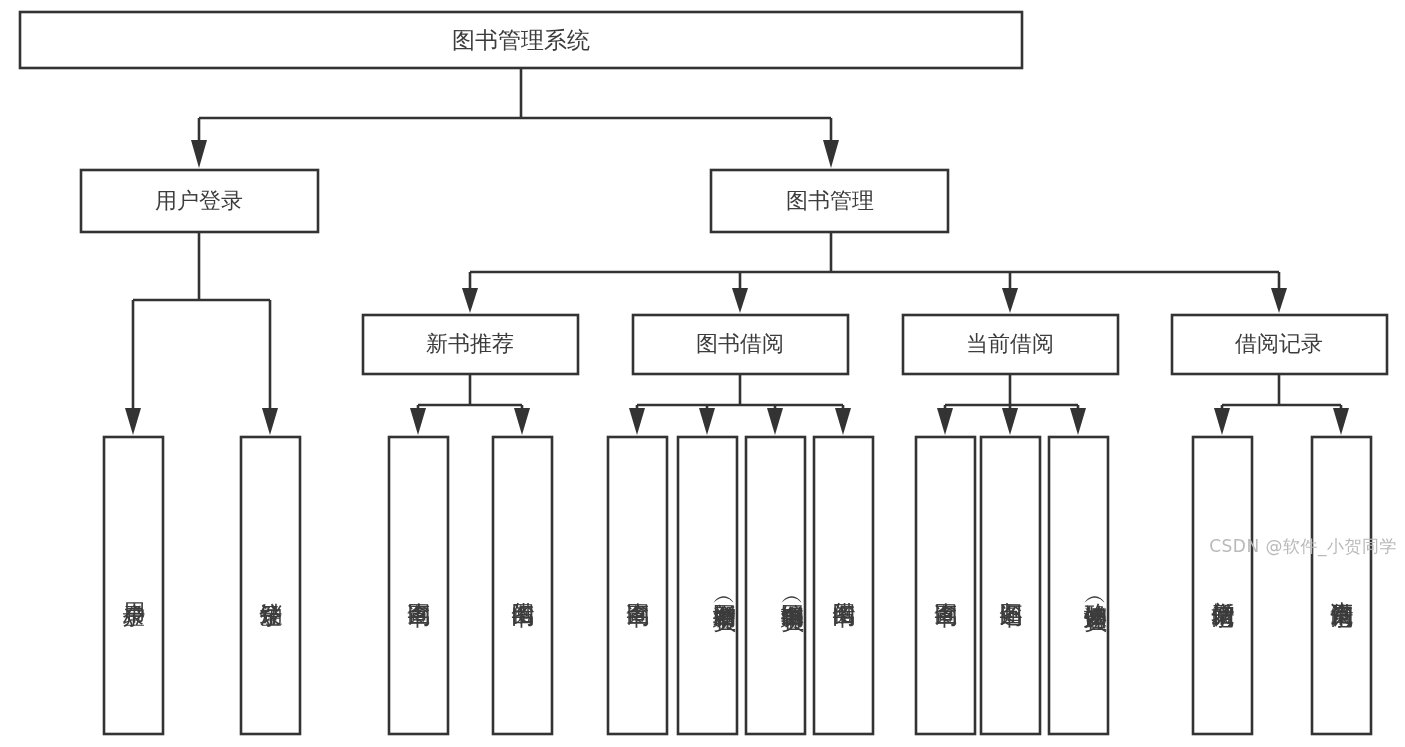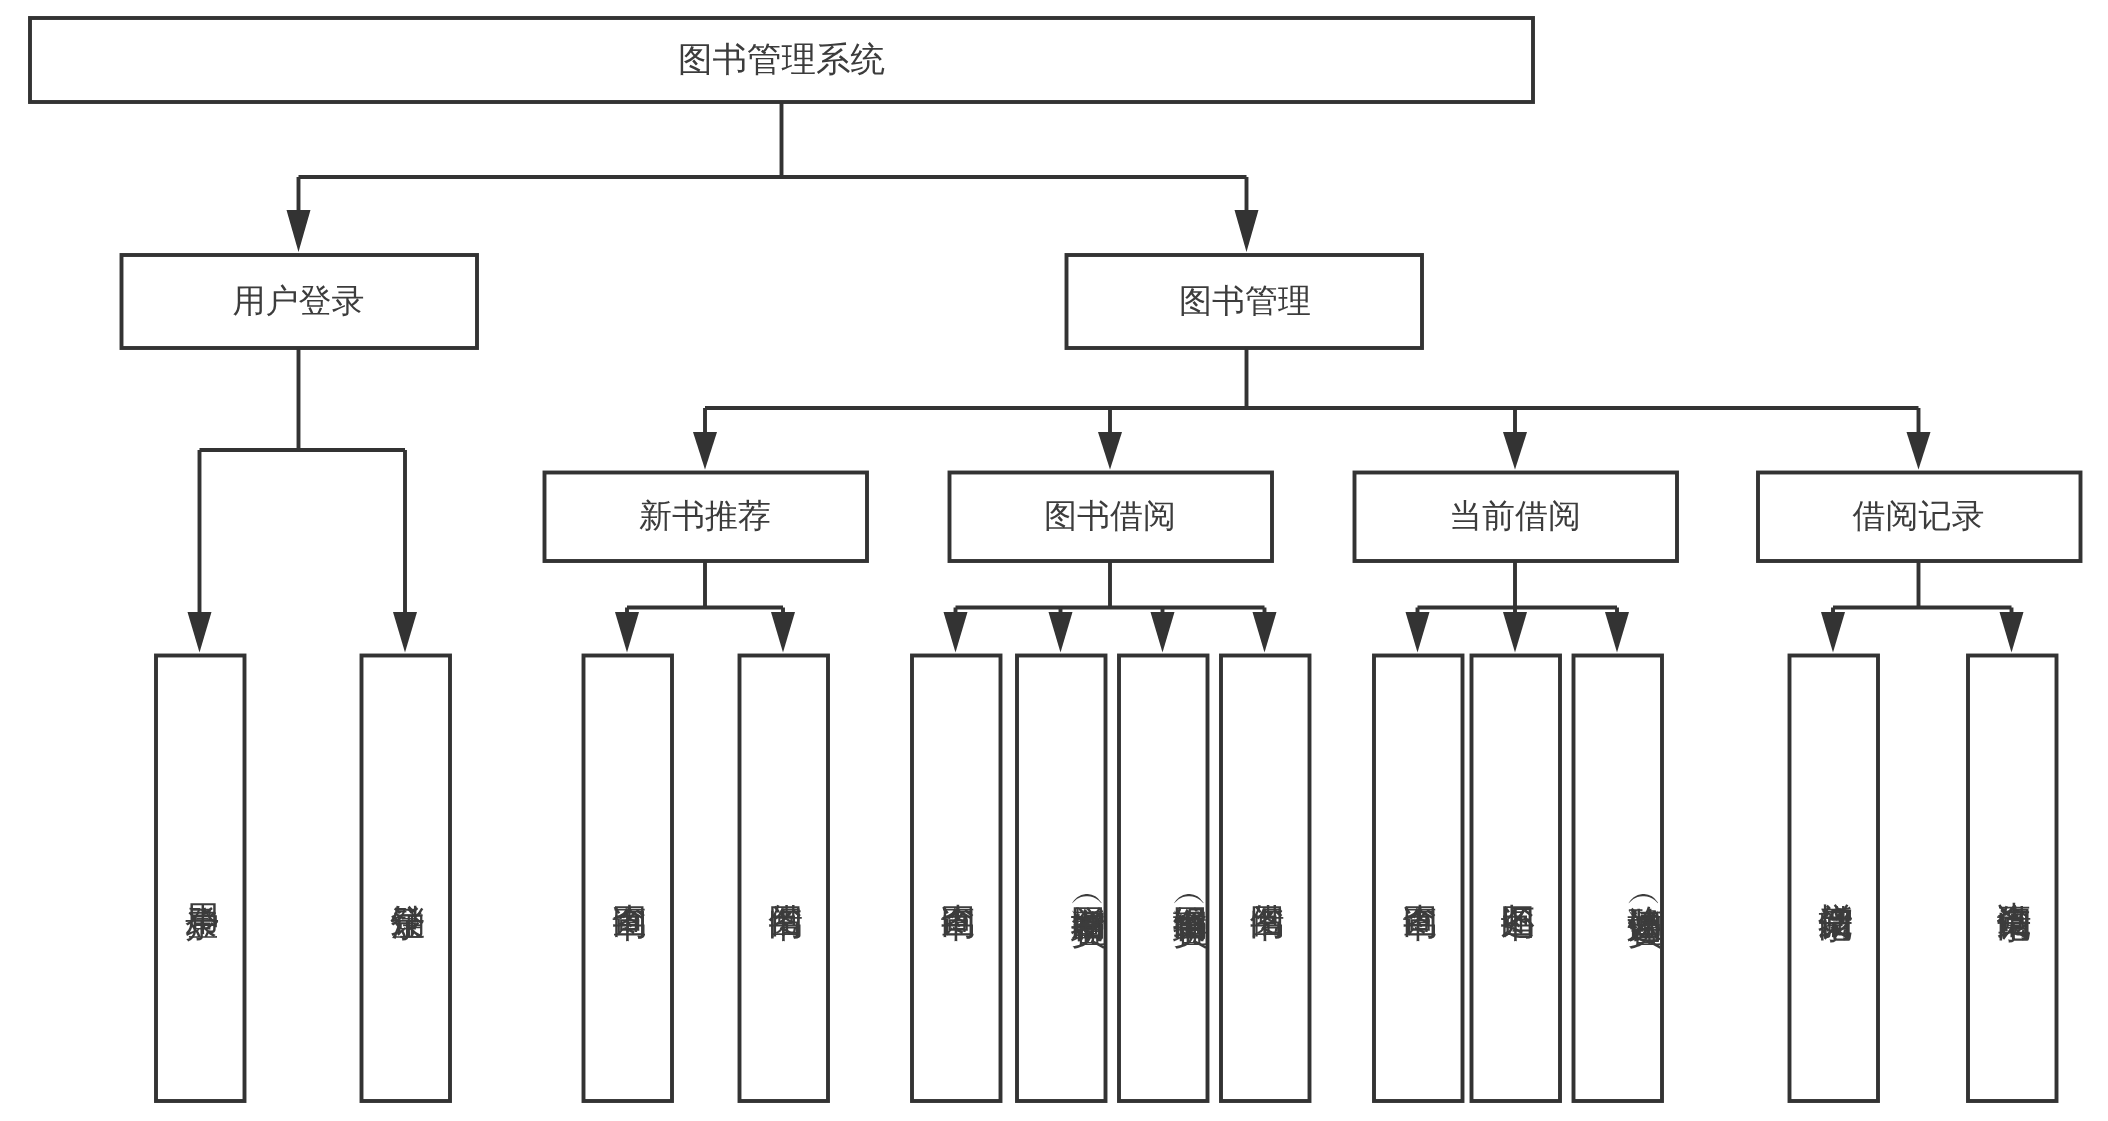--- a/index.html
+++ b/index.html
@@ -232,13 +232,14 @@
   <div class="vlabel" style="left:746px; top:437px; width:59px; height:297px; align-items:flex-start; padding-top:8px; box-sizing:border-box;">编辑图书（管理员）</div>
   <div class="vlabel" style="left:814px; top:437px; width:59px; height:297px;">借阅图书</div>
 
   <div class="vlabel" style="left:916px; top:437px; width:59px; height:297px;">查询图书</div>
   <div class="vlabel" style="left:981px; top:437px; width:59px; height:297px;">归还图书</div>
   <div class="vlabel" style="left:1049px; top:437px; width:59px; height:297px; align-items:flex-start; padding-top:8px; box-sizing:border-box;">确认归还（管理员）</div>
 
   <div class="vlabel" style="left:1193px; top:437px; width:59px; height:297px;">新增借阅记录</div>
   <div class="vlabel" style="left:1312px; top:437px; width:59px; height:297px;">查询借阅记录</div>
 
+  <div class="watermark">CSDN @软件_小贺同学</div>
 </div>
 
 </body></html>

